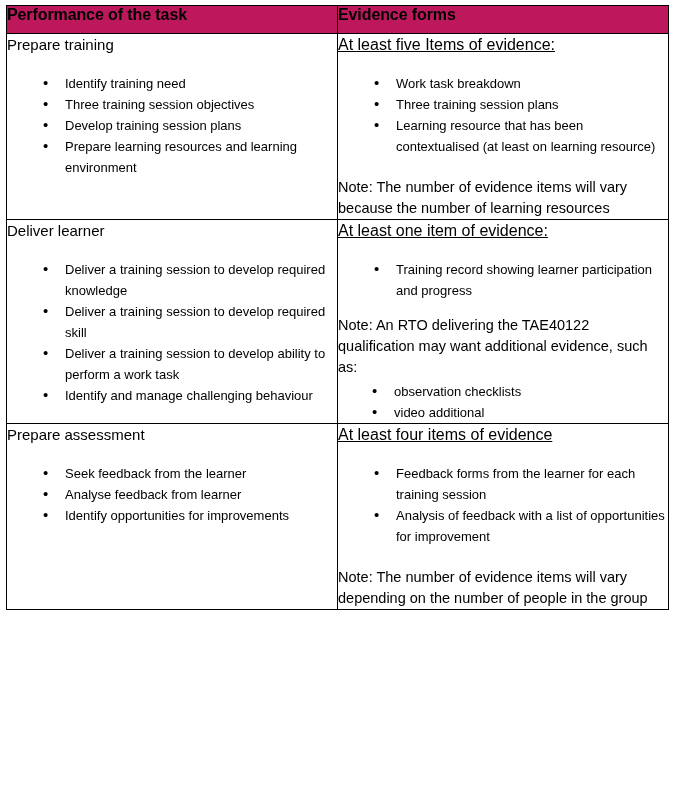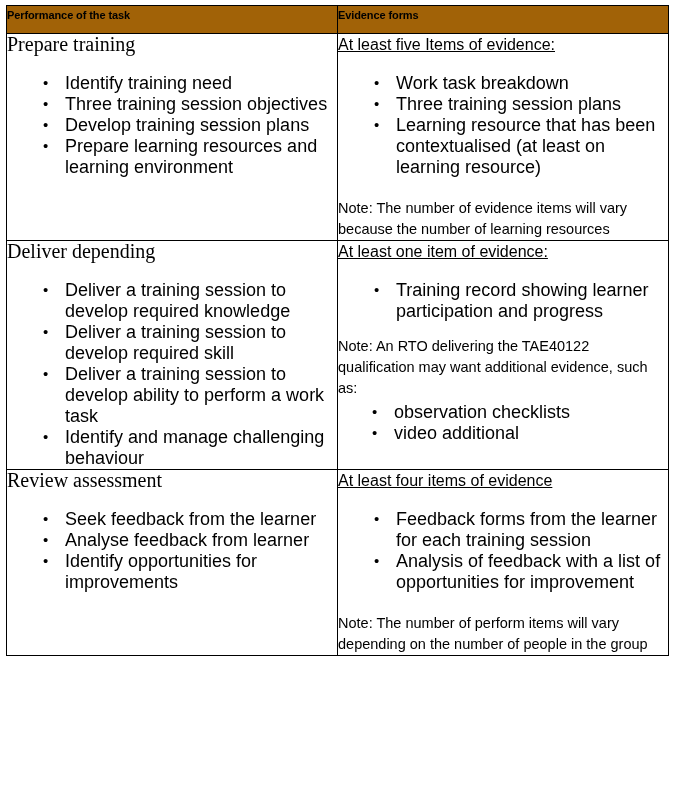--- a/index.html
+++ b/index.html
@@ -31,59 +31,58 @@
   table.evidence-table col.col-perf { width: 331px; }
   table.evidence-table col.col-evid { width: 331px; }
 
   table.evidence-table th,
   table.evidence-table td {
     border: 1.6px solid #000000;
     vertical-align: top;
     padding: 0;
   }
   thead th {
-    background: #a16207;
+    background: #be185d;
     font-weight: bold;
-    font-size: 11px;
+    font-size: 16px;
     line-height: 18px;
     height: 27px;
     text-align: left;
     padding: 5px 0 4px 10px;
     letter-spacing: -0.1px;
   }
   td.body-cell {
     font-size: 14.5px;
     line-height: 21px;
     padding: 8px 8px 10px 10px;
   }
   .cell-title {
     margin: 0 0 4px 0;
-    font-size: 20px;
+    font-size: 15px;
     line-height: 21px;
-    font-family: Liberation Serif, serif;
   }
   .cell-lead {
     margin: 0 0 4px 0;
     font-size: 16px;
     line-height: 21px;
     text-decoration: underline;
   }
   ul.bullets {
     list-style: none;
     margin: 18px 0 0 0;
     padding: 0;
   }
   ul.bullets.tight {
     margin-top: 3px;
   }
   ul.bullets li {
     position: relative;
     padding-left: 58px;
     margin: 0 0 0 0;
-    font-size: 18px;
+    font-size: 13px;
     line-height: 21px;
   }
   ul.bullets li::before {
     content: "\2022";
     position: absolute;
     left: 36px;
     top: -1px;
     font-size: 15px;
     line-height: 21px;
   }
@@ -135,21 +134,21 @@
             <li>Work task breakdown</li>
             <li>Three training session plans</li>
             <li>Learning resource that has been contextualised (at least on learning resource)</li>
           </ul>
           <p class="note">Note: The number of evidence items will vary because the number of learning resources</p>
         </td>
       </tr>
 
       <tr>
         <td class="body-cell">
-          <p class="cell-title">Deliver depending</p>
+          <p class="cell-title">Deliver learner</p>
           <ul class="bullets">
             <li>Deliver a training session to develop required knowledge</li>
             <li>Deliver a training session to develop required skill</li>
             <li>Deliver a training session to develop ability to perform a work task</li>
             <li>Identify and manage challenging behaviour</li>
           </ul>
         </td>
         <td class="body-cell">
           <p class="cell-lead">At least one item of evidence:</p>
           <ul class="bullets">
@@ -158,32 +157,32 @@
           <p class="note compact">Note: An RTO delivering the TAE40122 qualification may want additional evidence, such as:</p>
           <ul class="bullets tight">
             <li>observation checklists</li>
             <li>video additional</li>
           </ul>
         </td>
       </tr>
 
       <tr>
         <td class="body-cell">
-          <p class="cell-title">Review assessment</p>
+          <p class="cell-title">Prepare assessment</p>
           <ul class="bullets">
             <li>Seek feedback from the learner</li>
             <li>Analyse feedback from learner</li>
             <li>Identify opportunities for improvements</li>
           </ul>
         </td>
         <td class="body-cell">
           <p class="cell-lead">At least four items of evidence</p>
           <ul class="bullets">
             <li>Feedback forms from the learner for each training session</li>
             <li>Analysis of feedback with a list of opportunities for improvement</li>
           </ul>
-          <p class="note">Note: The number of perform items will vary depending on the number of people in the group</p>
+          <p class="note">Note: The number of evidence items will vary depending on the number of people in the group</p>
         </td>
       </tr>
 
     </tbody>
   </table>
 </div>
 
 </body></html>

